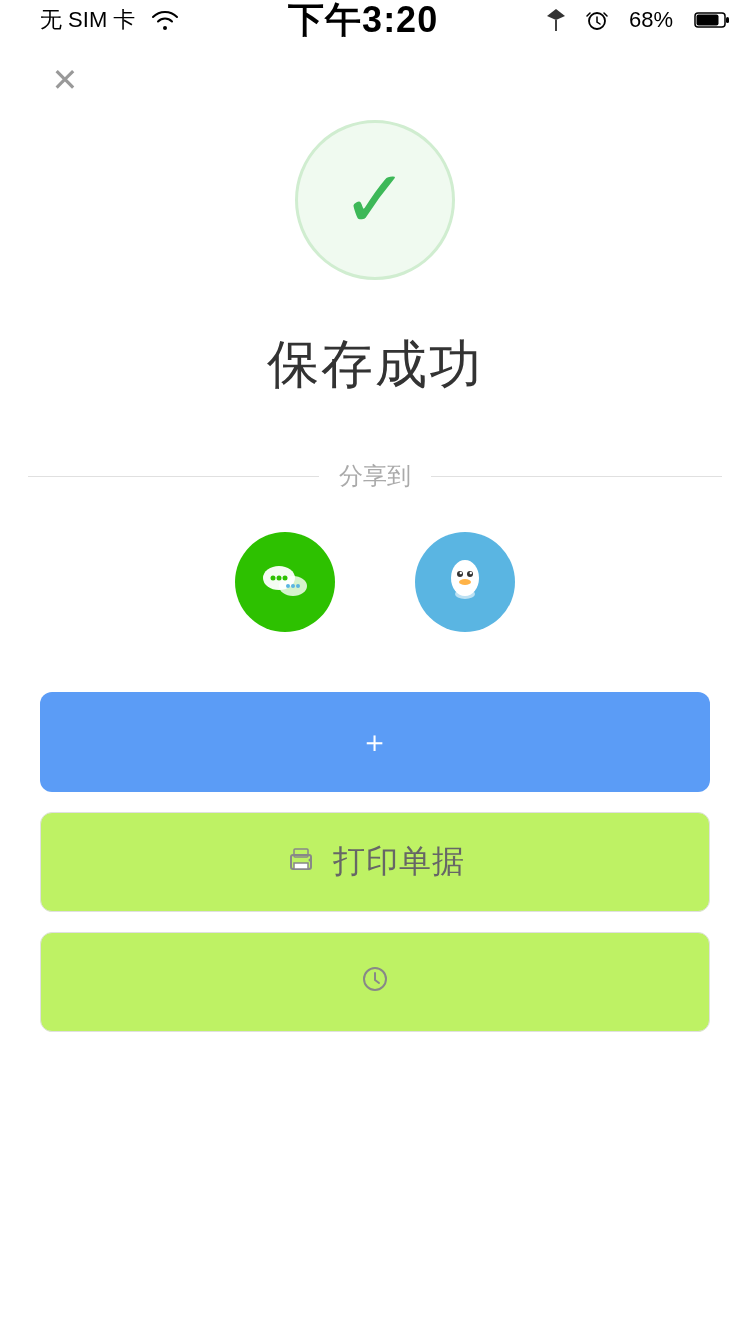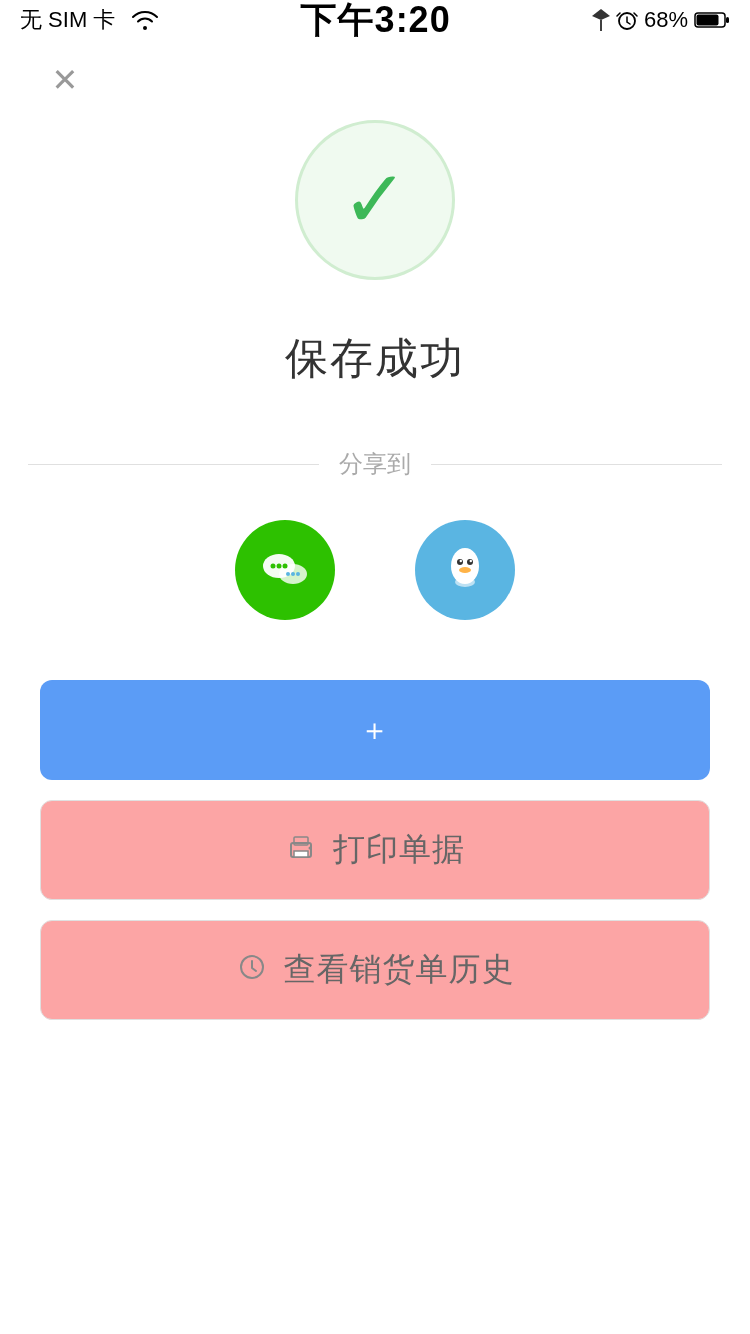--- a/index.html
+++ b/index.html
@@ -30,32 +30,33 @@
       font-size: 24px;
       font-weight: 500;
       color: #000;
     }
 
     .status-left {
       display: flex;
       align-items: center;
       gap: 16px;
       font-size: 22px;
+      margin-left: 20px;
     }
 
     .status-center {
       font-size: 36px;
       font-weight: 600;
       letter-spacing: 1px;
     }
 
     .status-right {
       display: flex;
       align-items: center;
-      gap: 6px;
+      gap: 21px;
       font-size: 22px;
     }
 
     
     .close-btn {
       position: absolute;
       top: 55px;
       left: 40px;
       width: 50px;
       height: 50px;
@@ -93,21 +94,21 @@
     }
 
     .checkmark {
       font-size: 80px;
       color: #3db858;
       line-height: 1;
     }
 
     
     .success-title {
-      font-size: 43px;
+      font-size: 52px;
       color: #333;
       font-weight: 400;
       margin-bottom: 60px;
       letter-spacing: 2px;
     }
 
     
     .share-section {
       width: 100%;
       display: flex;
@@ -187,21 +188,21 @@
       gap: 16px;
       cursor: pointer;
       font-size: 32px;
       color: #fff;
       letter-spacing: 1px;
     }
 
     .btn-secondary {
       width: 100%;
       height: 100px;
-      background: #fca5a5;
+      background: #bef264;
       border: 1px solid #e0e0e0;
       border-radius: 12px;
       display: flex;
       align-items: center;
       justify-content: center;
       gap: 16px;
       cursor: pointer;
       font-size: 32px;
       color: #666;
       letter-spacing: 1px;
@@ -324,18 +325,17 @@
       <span>打印单据</span>
     </button>
 
     <button class="btn-secondary">
       <span class="btn-icon">
         <svg width="32" height="32" viewBox="0 0 32 32" fill="none" xmlns="http://www.w3.org/2000/svg">
           <circle cx="16" cy="16" r="11" stroke="#888" stroke-width="2" fill="none"></circle>
           <path d="M16 10v7l4 3" stroke="#888" stroke-width="2" stroke-linecap="round" stroke-linejoin="round"></path>
         </svg>
       </span>
-      <span>查看销货单历史</span>
     </button>
 
   </div>
 
 </div>
 
 </body></html>

